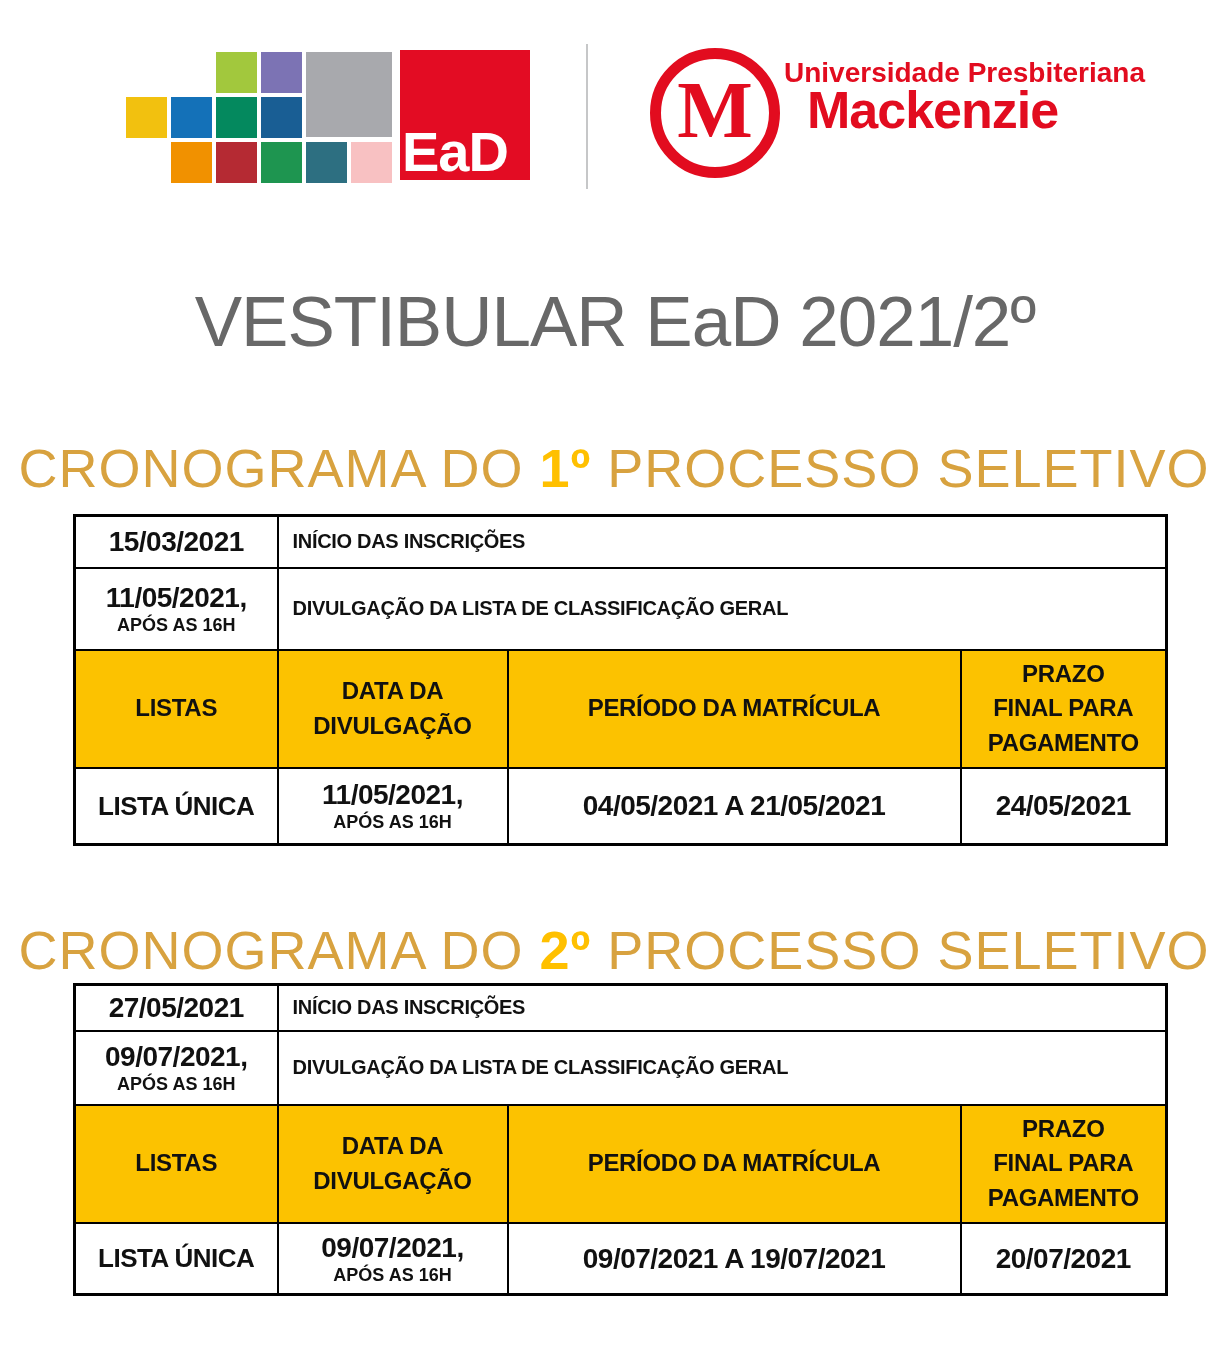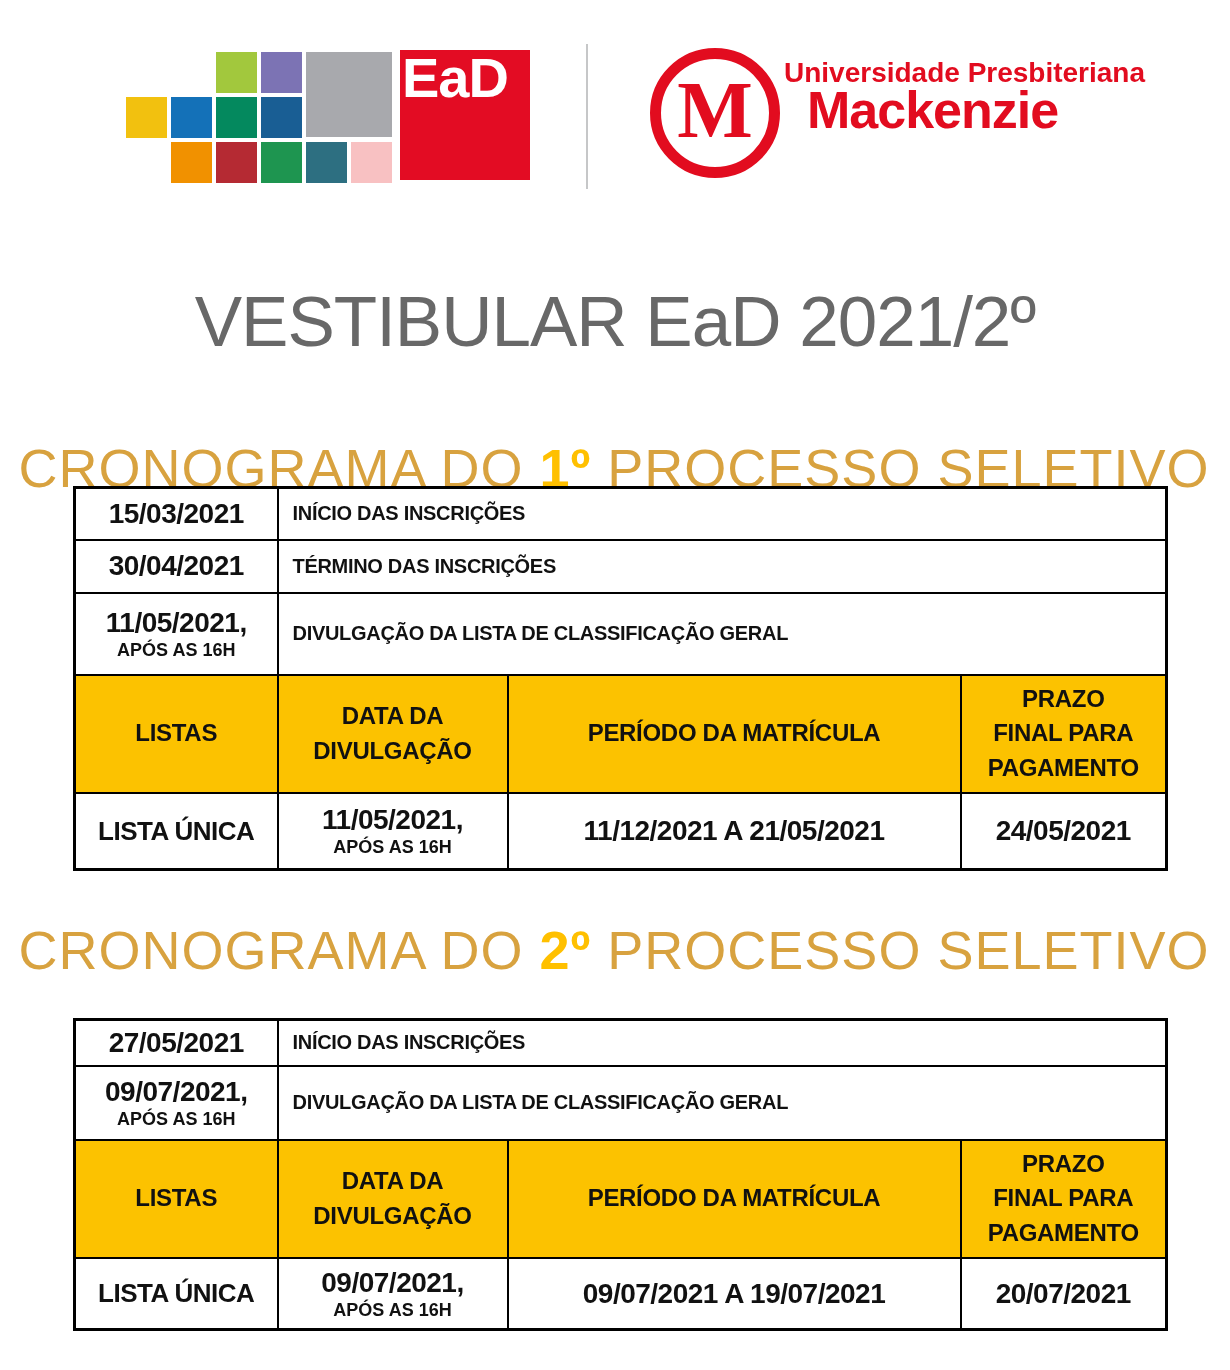--- a/index.html
+++ b/index.html
@@ -19,21 +19,21 @@
     width:1230px;height:1370px;
     overflow:hidden;
     font-family:"Liberation Sans", sans-serif;
     color:var(--text-black);
   }
   
   .sq{position:absolute;width:41px;height:41px;}
   .sq-lime{left:216px;top:52px;}
   .sq-purple{left:261px;top:52px;}
   .sq-gray{left:306px;top:52px;width:86px;height:85px;}
-  .sq-red{left:400px;top:50px;width:130px;height:130px;display:flex;align-items:flex-start;}
+  .sq-red{left:400px;top:50px;width:130px;height:130px;display:flex;align-items:flex-end;}
   .sq-yellow{left:126px;top:97px;}
   .sq-blue{left:171px;top:97px;}
   .sq-emerald{left:216px;top:97px;}
   .sq-navy{left:261px;top:97px;}
   .sq-orange{left:171px;top:142px;}
   .sq-darkred{left:216px;top:142px;}
   .sq-green{left:261px;top:142px;}
   .sq-teal{left:306px;top:142px;}
   .sq-pink{left:351px;top:142px;}
   .ead-label{
@@ -77,22 +77,22 @@
   .heading-2{top:919px;}
   .section-heading .ordinal{
     font-weight:700;color:var(--heading-number-yellow);
   }
   
   table.sched{
     position:absolute;left:73px;width:1092px;
     border-collapse:collapse;table-layout:fixed;
     border:3px solid var(--border-black);
   }
-  .table-1{top:486px;}
-  .table-2{top:1018px;}
+  .table-1{top:514px;}
+  .table-2{top:983px;}
   table.sched td{
     border:2px solid var(--border-black);
     vertical-align:middle;
   }
   td.date-cell{
     text-align:center;font-weight:700;font-size:28px;letter-spacing:-0.5px;
   }
   td.event-cell{
     font-weight:700;font-size:20px;padding-left:14px;letter-spacing:-0.3px;
   }
@@ -154,28 +154,20 @@
     </colgroup>
   <tbody>
       <tr style="height:52px">
     <td class="date-cell">
       <span>15/03/2021</span>
     </td>
     <td class="event-cell" colspan="3">
       <span>INÍCIO DAS INSCRIÇÕES</span>
     </td>
   </tr>
-  <tr style="height:53px">
-    <td class="date-cell">
-      <span>30/04/2021</span>
-    </td>
-    <td class="event-cell" colspan="3">
-      <span>TÉRMINO DAS INSCRIÇÕES</span>
-    </td>
-  </tr>
   <tr style="height:82px">
     <td class="date-cell">
       <span>11/05/2021,</span>
       <span class="date-note">APÓS AS 16H</span>
     </td>
     <td class="event-cell" colspan="3">
       <span>DIVULGAÇÃO DA LISTA DE CLASSIFICAÇÃO GERAL</span>
     </td>
   </tr>
   <tr style="height:106px">
@@ -183,21 +175,21 @@
     <td class="hdr-cell">DATA DA DIVULGAÇÃO</td>
     <td class="hdr-cell">PERÍODO DA MATRÍCULA</td>
     <td class="hdr-cell">PRAZO FINAL PARA PAGAMENTO</td>
   </tr>
   <tr style="height:77px">
     <td class="data-cell" style="font-size:26px">LISTA ÚNICA</td>
     <td class="data-cell">
       <span>11/05/2021,</span>
       <span class="date-note">APÓS AS 16H</span>
     </td>
-    <td class="data-cell">11/12/2021 A 21/05/2021</td>
+    <td class="data-cell">04/05/2021 A 21/05/2021</td>
     <td class="data-cell">24/05/2021</td>
   </tr>
 </tbody>
   </table>
 
 <div class="section-heading heading-2"><span>CRONOGRAMA DO </span><span class="ordinal">2º</span><span> PROCESSO SELETIVO</span></div>
 
 <table class="sched table-2">
   <colgroup>
       <col style="width:203px">

